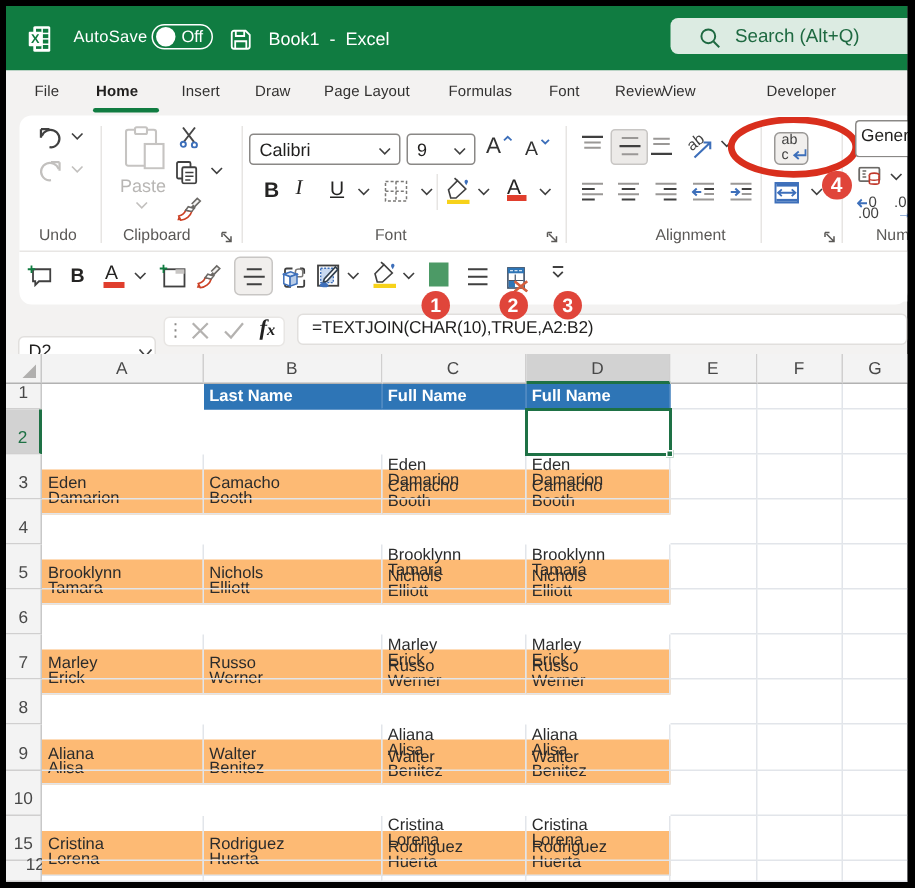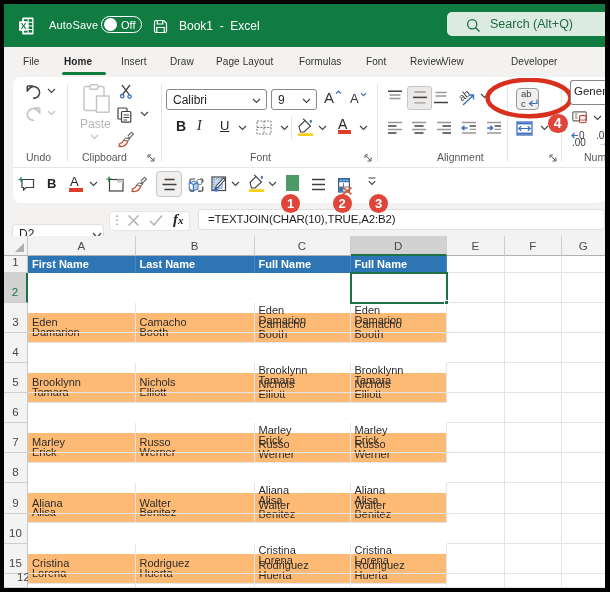--- a/index.html
+++ b/index.html
@@ -389,21 +389,20 @@
     <div class="rh" style="top:67.07px;height:30.070000000000007px;">3</div>
     <div class="rh" style="top:97.14px;height:30.070000000000007px;">4</div>
     <div class="rh" style="top:127.21000000000001px;height:30.069999999999993px;">5</div>
     <div class="rh" style="top:157.28px;height:30.069999999999993px;">6</div>
     <div class="rh" style="top:187.35px;height:30.07000000000002px;">7</div>
     <div class="rh" style="top:217.42000000000002px;height:30.069999999999993px;">8</div>
     <div class="rh" style="top:247.49px;height:30.069999999999993px;">9</div>
     <div class="rh" style="top:277.56px;height:30.069999999999993px;">10</div>
     <div class="rh" style="top:307.63px;height:30.069999999999993px;">15</div>
     <div class="rh" style="top:337.7px;height:14.300000000000011px;padding-left:16px;">12</div>
-    <div class="cell hdrc" style="left:24px;top:20px;width:107.5px;height:17px;font-size:11px;">First Name</div>
     <div class="cell hdrc" style="left:131.5px;top:20px;width:119px;height:17px;font-size:11px;">Last Name</div>
     <div class="cell hdrc" style="left:250.5px;top:20px;width:96px;height:17px;font-size:11px;">Full Name</div>
     <div class="cell hdrc" style="left:346.5px;top:20px;width:96.5px;height:17px;font-size:11px;">Full Name</div>
     <div class="cell" style="left:443px;top:20px;width:57.5px;height:17px;"></div>
     <div class="cell" style="left:500.5px;top:20px;width:57.5px;height:17px;"></div>
     <div class="cell" style="left:558px;top:20px;width:43.5px;height:17px;"></div>
     <div class="cell band" style="left:24px;top:37px;width:107.5px;height:30.069999999999993px;">Damarion</div>
     <div class="cell band" style="left:131.5px;top:37px;width:119px;height:30.069999999999993px;">Booth</div>
     <div class="cell band two" style="left:250.5px;top:37px;width:96px;height:30.069999999999993px;">
       <div>Damarion<br>Booth</div>

